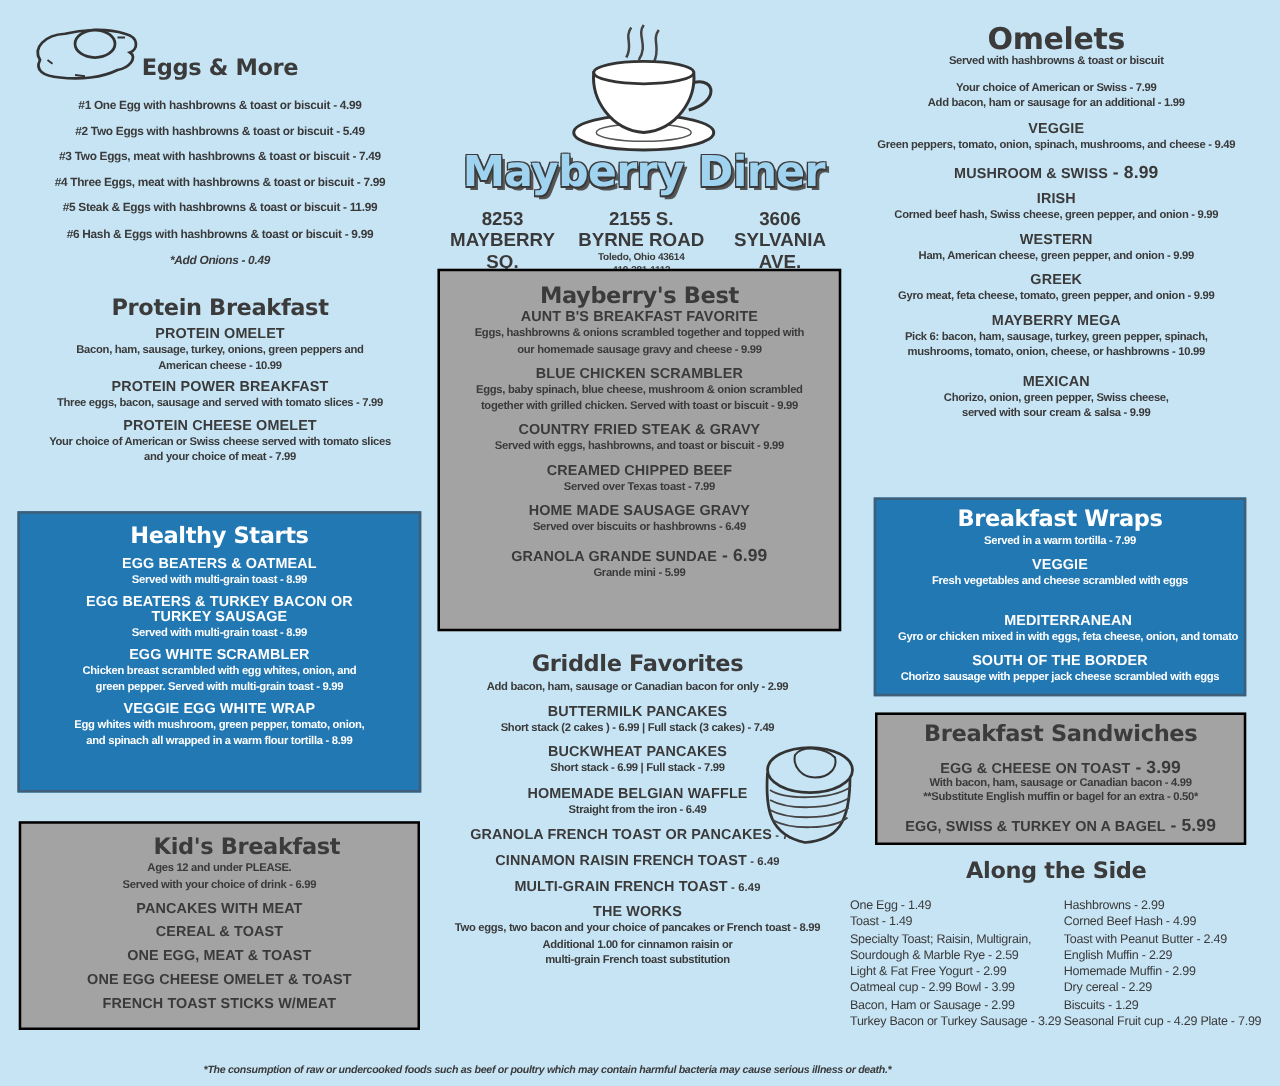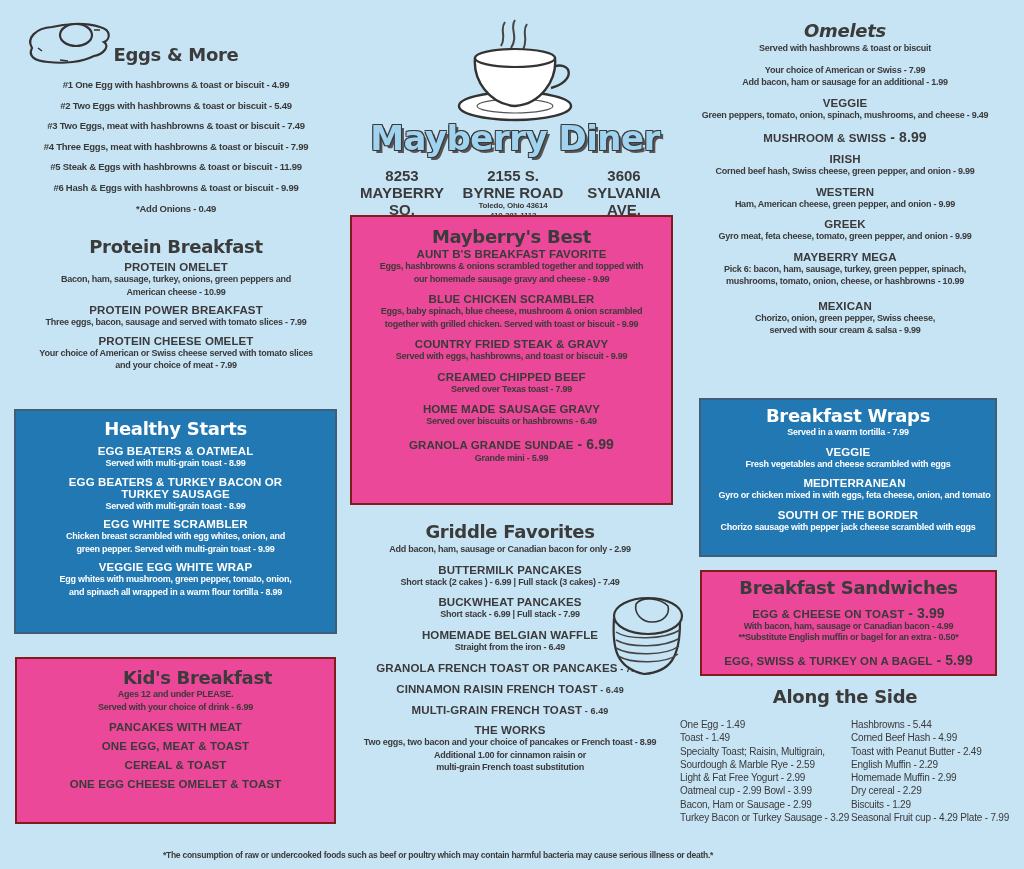--- a/index.html
+++ b/index.html
@@ -34,22 +34,22 @@
     color:#3a3a3a;
     letter-spacing:-0.25px;
   }
   .box-dark {
     background:#2178b3;
     border:2px solid #3f5f78;
     color:#fff;
   }
   .box-dark .cap, .box-dark .desc, .box-dark .h-script { color:#fff; }
   .box-light {
-    background:#ec4899;
-    border:2px solid #7f1d1d;
+    background:#a3a3a3;
+    border:2px solid #000000;
   }
   .item { margin-top:6px; }
   .item:first-child { margin-top:0; }
 
   
   .logo {
     font-family:"DejaVu Sans", sans-serif;
     font-weight:bold;
     font-size:34px;
     color:#9fd3ef;
@@ -75,21 +75,21 @@
 <div class="abs center" style="left:0;top:44px;width:352px;">
   <div class="h-script" style="font-size:18px;margin-left:0;">Eggs &amp; More</div>
 </div>
 <div class="abs center desc" style="left:0;top:75px;width:352px;line-height:20.5px;font-size:9.5px;">
   <div>#1 One Egg with hashbrowns &amp; toast or biscuit - 4.99</div>
   <div>#2 Two Eggs with hashbrowns &amp; toast or biscuit - 5.49</div>
   <div>#3 Two Eggs, meat with hashbrowns &amp; toast or biscuit - 7.49</div>
   <div>#4 Three Eggs, meat with hashbrowns &amp; toast or biscuit - 7.99</div>
   <div>#5 Steak &amp; Eggs with hashbrowns &amp; toast or biscuit - 11.99</div>
   <div>#6 Hash &amp; Eggs with hashbrowns &amp; toast or biscuit - 9.99</div>
-  <div style="margin-top:1px;">*Add Onions - 0.49</div>
+  <div style="margin-top:1px;font-style:italic;">*Add Onions - 0.49</div>
 </div>
 
 <div class="abs center" style="left:0;top:236px;width:352px;">
   <div class="h-script" style="font-size:18px;">Protein Breakfast</div>
   <div style="margin-top:4px;">
     <div class="item">
       <div class="cap">PROTEIN OMELET</div>
       <div class="desc">Bacon, ham, sausage, turkey, onions, green peppers and</div>
       <div class="desc">American cheese - 10.99</div>
     </div>
@@ -129,23 +129,24 @@
     </div>
   </div>
 </div>
 
 <div class="abs center box-light" style="left:15px;top:657px;width:321px;height:167px;padding-top:9px;">
   <div class="h-script" style="font-size:18px;line-height:20px;padding-left:44px;">Kid's Breakfast</div>
   <div class="desc">Ages 12 and under PLEASE.</div>
   <div class="desc">Served with your choice of drink - 6.99</div>
   <div style="margin-top:5px;line-height:19px;">
     <div class="cap" style="line-height:19px;">PANCAKES WITH MEAT</div>
+    <div class="cap" style="line-height:19px;">CEREAL &amp; TOAST</div>
     <div class="cap" style="line-height:19px;">ONE EGG, MEAT &amp; TOAST</div>
-    <div class="cap" style="line-height:19px;">CEREAL &amp; TOAST</div>
     <div class="cap" style="line-height:19px;">ONE EGG CHEESE OMELET &amp; TOAST</div>
+    <div class="cap" style="line-height:19px;">FRENCH TOAST STICKS W/MEAT</div>
   </div>
 </div>
 
 <div class="abs" style="left:455px;top:18px;width:120px;height:108px;">
   <svg width="120" height="108" viewBox="0 0 120 108">
     <path d="M50 4 C44 12, 52 18, 46 28 M60 2 C54 10, 64 18, 56 30 M72 6 C66 14, 74 20, 68 32" fill="none" stroke="#444" stroke-width="2"></path>
     <ellipse cx="60" cy="88" rx="56" ry="14" fill="#fff" stroke="#333" stroke-width="2.4"></ellipse>
     <ellipse cx="60" cy="88" rx="38" ry="7" fill="none" stroke="#555" stroke-width="1.2"></ellipse>
     <path d="M20 40 C18 62, 34 86, 60 88 C86 86, 102 62, 100 40 Z" fill="#fff" stroke="#333" stroke-width="2.4"></path>
     <ellipse cx="60" cy="40" rx="40" ry="9" fill="#fff" stroke="#333" stroke-width="2.2"></ellipse>
@@ -242,21 +243,21 @@
 <div class="abs" style="left:608px;top:588px;width:76px;height:90px;">
   <svg width="76" height="90" viewBox="0 0 76 90">
     <path d="M6 30 C4 60, 8 80, 36 86 C62 84, 72 70, 72 34" fill="#c7e4f5" stroke="#333" stroke-width="2.2"></path>
     <path d="M8 44 C20 52, 56 52, 72 42 M8 52 C22 60, 56 60, 72 50 M8 60 C22 68, 58 68, 71 58 M10 68 C24 76, 58 76, 70 66" fill="none" stroke="#444" stroke-width="1.5"></path>
     <ellipse cx="40" cy="28" rx="34" ry="18" fill="#c7e4f5" stroke="#333" stroke-width="2.2"></ellipse>
     <path d="M28 16 C34 8, 52 10, 60 18 C62 26, 56 34, 44 34 C34 34, 26 26, 28 16 Z" fill="#c7e4f5" stroke="#333" stroke-width="1.6"></path>
   </svg>
 </div>
 
 <div class="abs center" style="left:690px;top:20px;width:310px;">
-  <div class="h-script" style="font-size:18px;line-height:22px;font-style:italic;">Omelets</div>
+  <div class="h-script" style="font-size:24px;line-height:22px;">Omelets</div>
   <div class="desc">Served with hashbrowns &amp; toast or biscuit</div>
   <div style="margin-top:9px;">
     <div class="item">
       <div class="desc">Your choice of American or Swiss - 7.99</div>
       <div class="desc">Add bacon, ham or sausage for an additional - 1.99</div>
     </div>
     <div class="item" style="margin-top:8px;">
       <div class="cap">VEGGIE</div>
       <div class="desc">Green peppers, tomato, onion, spinach, mushrooms, and cheese - 9.49</div>
     </div>
@@ -289,21 +290,21 @@
 </div>
 
 <div class="abs center box-dark" style="left:699px;top:398px;width:298px;height:159px;padding-top:6px;">
   <div class="h-script" style="font-size:18px;line-height:20px;">Breakfast Wraps</div>
   <div class="desc">Served in a warm tortilla - 7.99</div>
   <div style="margin-top:7px;">
     <div class="item">
       <div class="cap">VEGGIE</div>
       <div class="desc">Fresh vegetables and cheese scrambled with eggs</div>
     </div>
-    <div class="item" style="margin-top:7px;padding-left:13px;">
+    <div class="item" style="margin-top:21px;padding-left:13px;">
       <div class="cap">MEDITERRANEAN</div>
       <div class="desc">Gyro or chicken mixed in with eggs, feta cheese, onion, and tomato</div>
     </div>
     <div class="item" style="margin-top:7px;">
       <div class="cap">SOUTH OF THE BORDER</div>
       <div class="desc">Chorizo sausage with pepper jack cheese scrambled with eggs</div>
     </div>
   </div>
 </div>
 
@@ -328,23 +329,23 @@
   <div>One Egg - 1.49</div>
   <div>Toast - 1.49</div>
   <div>Specialty Toast; Raisin, Multigrain,</div>
   <div>Sourdough &amp; Marble Rye - 2.59</div>
   <div>Light &amp; Fat Free Yogurt - 2.99</div>
   <div>Oatmeal cup  - 2.99  Bowl - 3.99</div>
   <div>Bacon, Ham or Sausage - 2.99</div>
   <div>Turkey Bacon or Turkey Sausage - 3.29</div>
 </div>
 <div class="abs sides" style="left:851px;top:718px;width:172px;">
-  <div>Hashbrowns - 5.44</div>
+  <div>Hashbrowns - 2.99</div>
   <div>Corned Beef Hash - 4.99</div>
   <div>Toast with Peanut Butter - 2.49</div>
   <div>English Muffin - 2.29</div>
   <div>Homemade Muffin - 2.99</div>
   <div>Dry cereal - 2.29</div>
   <div>Biscuits - 1.29</div>
   <div>Seasonal Fruit cup - 4.29   Plate - 7.99</div>
 </div>
 
-<div class="abs center desc" style="left:0;top:849px;width:876px;font-size:8.5px;">*The consumption of raw or undercooked foods such as beef or poultry which may contain harmful bacteria may cause serious illness or death.*</div>
+<div class="abs center desc" style="left:0;top:849px;width:876px;font-size:8.5px;font-style:italic;">*The consumption of raw or undercooked foods such as beef or poultry which may contain harmful bacteria may cause serious illness or death.*</div>
 
 </body></html>

